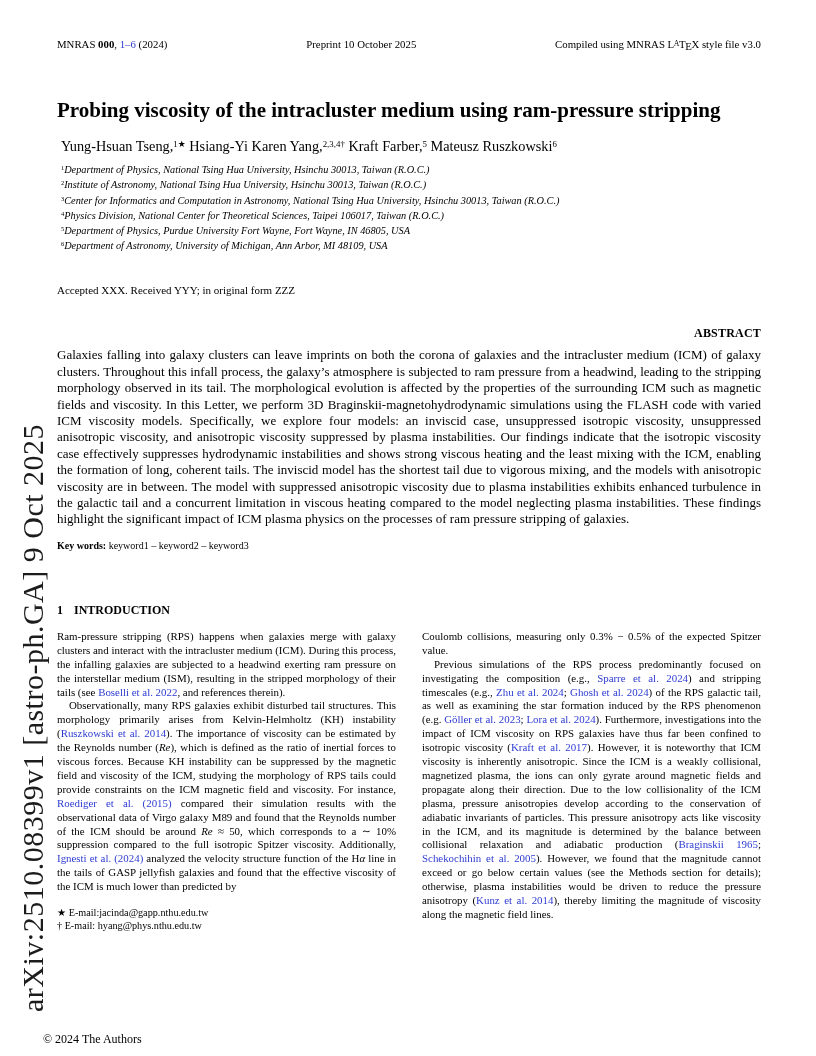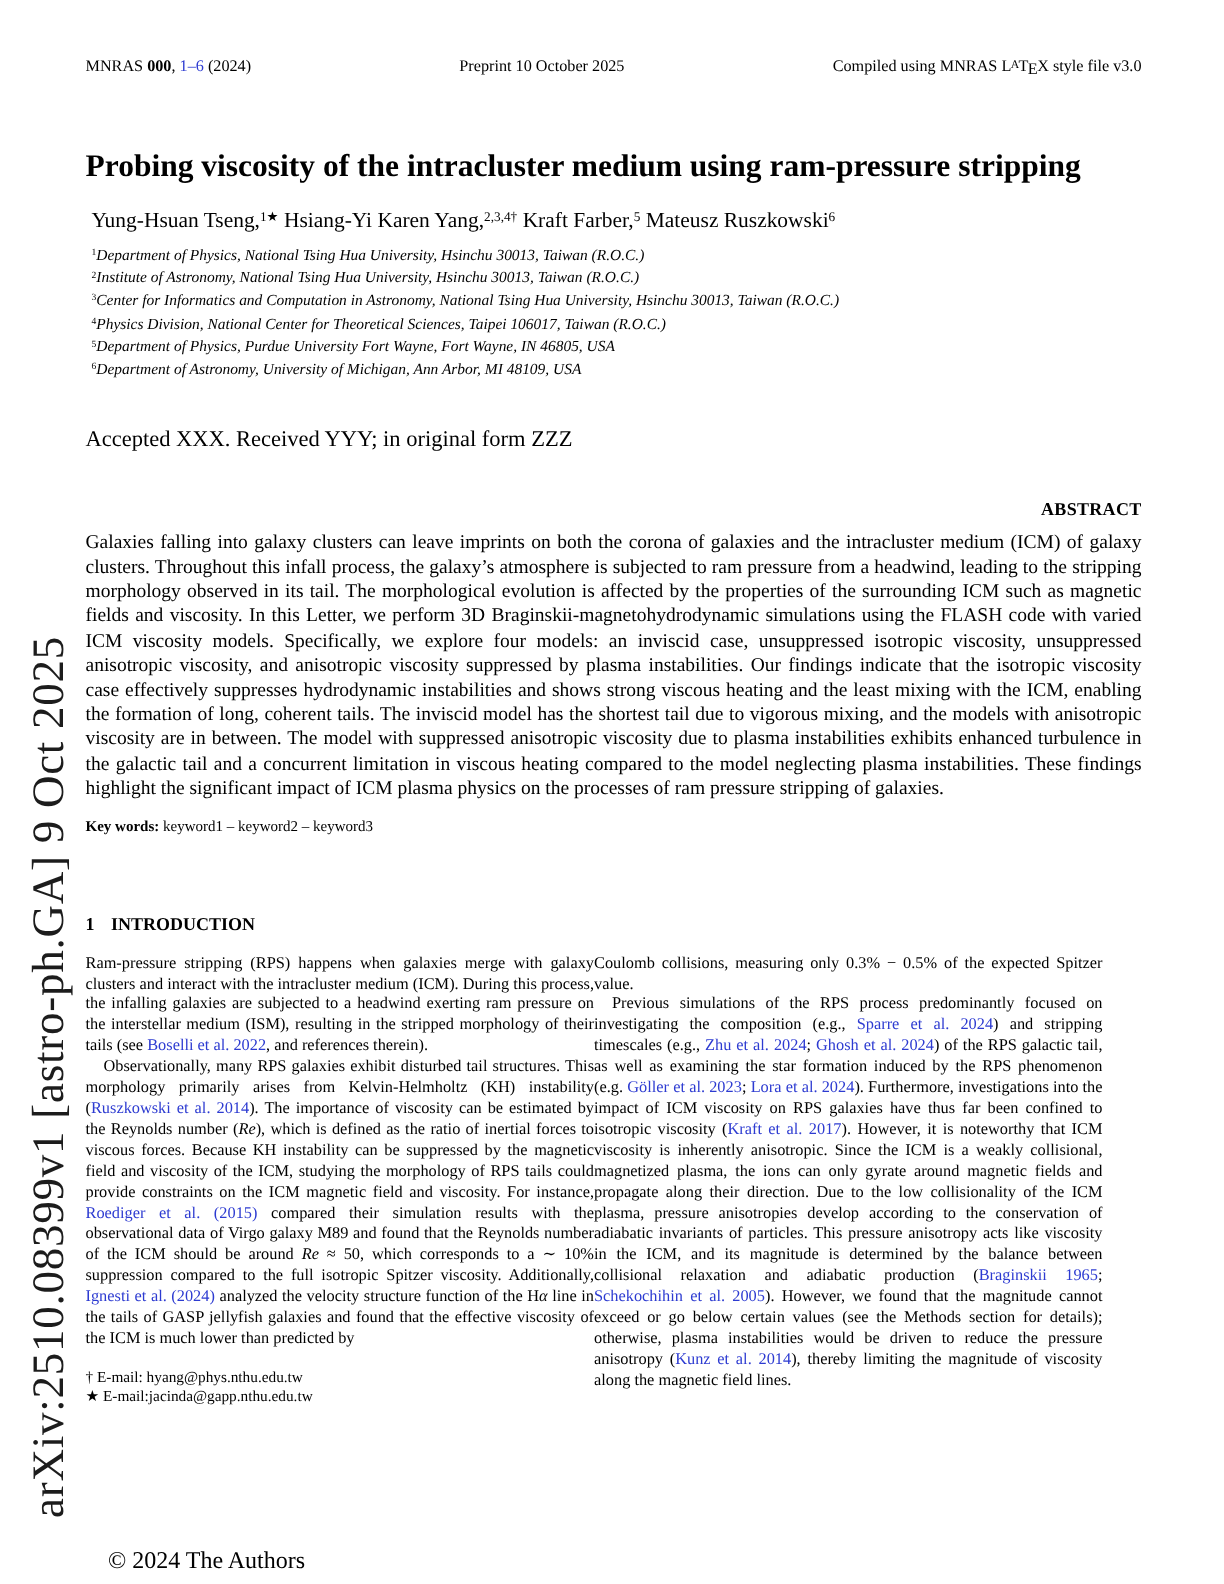--- a/index.html
+++ b/index.html
@@ -48,21 +48,21 @@
   }
   .affils {
     margin-top: 6px;
     padding-left: 4px;
     font-size: 10.3px;
   }
   .affil-line { line-height: 13px; font-style: italic; }
   .affil-line .sup { font-style: normal; }
   .dates {
     margin-top: 32px;
-    font-size: 15px;
+    font-size: 11px;
   }
   .abs-head {
     margin-top: 30px;
     font-size: 12px;
     font-weight: bold;
     letter-spacing: 0.2px;
     text-align: right;
   }
   .abs-body {
     margin: 6px 0 0 0;
@@ -76,40 +76,41 @@
   }
   .section-head {
     margin-top: 52px;
     font-size: 12px;
     font-weight: bold;
   }
   .section-head .sec-num { margin-right: 11px; }
   .columns {
     margin-top: 12px;
     display: flex;
+    gap: 26px;
   }
   .col {
     width: 339px;
     font-size: 10.9px;
     line-height: 13.9px;
     text-align: justify;
   }
   .col p { margin: 0; }
   .col p.indent { text-indent: 12px; }
   .col p + p { margin-top: 0; }
   .footnotes {
     margin-top: 12px;
     font-size: 10.2px;
     line-height: 13px;
     text-align: left;
   }
   .copyright {
     position: absolute;
-    left: 72px; top: 1032px;
-    font-size: 16px;
+    left: 43px; top: 1032px;
+    font-size: 12px;
   }
   
   .seg-n { }
   .seg-b { font-weight: bold; }
   .seg-i { font-style: italic; }
   .seg-c { color: var(--link-blue, #2d3bd1); }
   .seg-sup { font-size: 0.62em; vertical-align: 0.5em; }
   .seg-lxa { font-size: 0.72em; vertical-align: 0.3em; margin: 0 -0.05em; }
   .seg-lxe { vertical-align: -0.2em; margin: 0 -0.04em; }
 </style>
@@ -150,22 +151,22 @@
 
     <div class="section-head">
       <span class="sec-num">1</span><span>INTRODUCTION</span>
     </div>
 
     <div class="columns">
       <div class="col">
         <p><span class="seg-n">Ram-pressure stripping (RPS) happens when galaxies merge with galaxy clusters and interact with the intracluster medium (ICM). During this process, the infalling galaxies are subjected to a headwind exerting ram pressure on the interstellar medium (ISM), resulting in the stripped morphology of their tails (see </span><span class="seg-c">Boselli et al. 2022</span><span class="seg-n">, and references therein).</span></p>
         <p class="indent"><span class="seg-n">Observationally, many RPS galaxies exhibit disturbed tail structures. This morphology primarily arises from Kelvin-Helmholtz (KH) instability (</span><span class="seg-c">Ruszkowski et al. 2014</span><span class="seg-n">). The importance of viscosity can be estimated by the Reynolds number (</span><span class="seg-i">Re</span><span class="seg-n">), which is defined as the ratio of inertial forces to viscous forces. Because KH instability can be suppressed by the magnetic field and viscosity of the ICM, studying the morphology of RPS tails could provide constraints on the ICM magnetic field and viscosity. For instance, </span><span class="seg-c">Roediger et al. (2015)</span><span class="seg-n"> compared their simulation results with the observational data of Virgo galaxy M89 and found that the Reynolds number of the ICM should be around </span><span class="seg-i">Re</span><span class="seg-n"> ≈ 50, which corresponds to a ∼ 10% suppression compared to the full isotropic Spitzer viscosity. Additionally, </span><span class="seg-c">Ignesti et al. (2024)</span><span class="seg-n"> analyzed the velocity structure function of the H</span><span class="seg-i">α</span><span class="seg-n"> line in the tails of GASP jellyfish galaxies and found that the effective viscosity of the ICM is much lower than predicted by</span></p>
         <div class="footnotes">
+          <div>★ E-mail:jacinda@gapp.nthu.edu.tw</div>
           <div>† E-mail: hyang@phys.nthu.edu.tw</div>
-          <div>★ E-mail:jacinda@gapp.nthu.edu.tw</div>
         </div>
       </div>
       <div class="col">
         <p><span class="seg-n">Coulomb collisions, measuring only 0.3% − 0.5% of the expected Spitzer value.</span></p>
         <p class="indent"><span class="seg-n">Previous simulations of the RPS process predominantly focused on investigating the composition (e.g., </span><span class="seg-c">Sparre et al. 2024</span><span class="seg-n">) and stripping timescales (e.g., </span><span class="seg-c">Zhu et al. 2024</span><span class="seg-n">; </span><span class="seg-c">Ghosh et al. 2024</span><span class="seg-n">) of the RPS galactic tail, as well as examining the star formation induced by the RPS phenomenon (e.g. </span><span class="seg-c">Göller et al. 2023</span><span class="seg-n">; </span><span class="seg-c">Lora et al. 2024</span><span class="seg-n">). Furthermore, investigations into the impact of ICM viscosity on RPS galaxies have thus far been confined to isotropic viscosity (</span><span class="seg-c">Kraft et al. 2017</span><span class="seg-n">). However, it is noteworthy that ICM viscosity is inherently anisotropic. Since the ICM is a weakly collisional, magnetized plasma, the ions can only gyrate around magnetic fields and propagate along their direction. Due to the low collisionality of the ICM plasma, pressure anisotropies develop according to the conservation of adiabatic invariants of particles. This pressure anisotropy acts like viscosity in the ICM, and its magnitude is determined by the balance between collisional relaxation and adiabatic production (</span><span class="seg-c">Braginskii 1965</span><span class="seg-n">; </span><span class="seg-c">Schekochihin et al. 2005</span><span class="seg-n">). However, we found that the magnitude cannot exceed or go below certain values (see the Methods section for details); otherwise, plasma instabilities would be driven to reduce the pressure anisotropy (</span><span class="seg-c">Kunz et al. 2014</span><span class="seg-n">), thereby limiting the magnitude of viscosity along the magnetic field lines.</span></p>
       </div>
     </div>
 
   </div>
 

